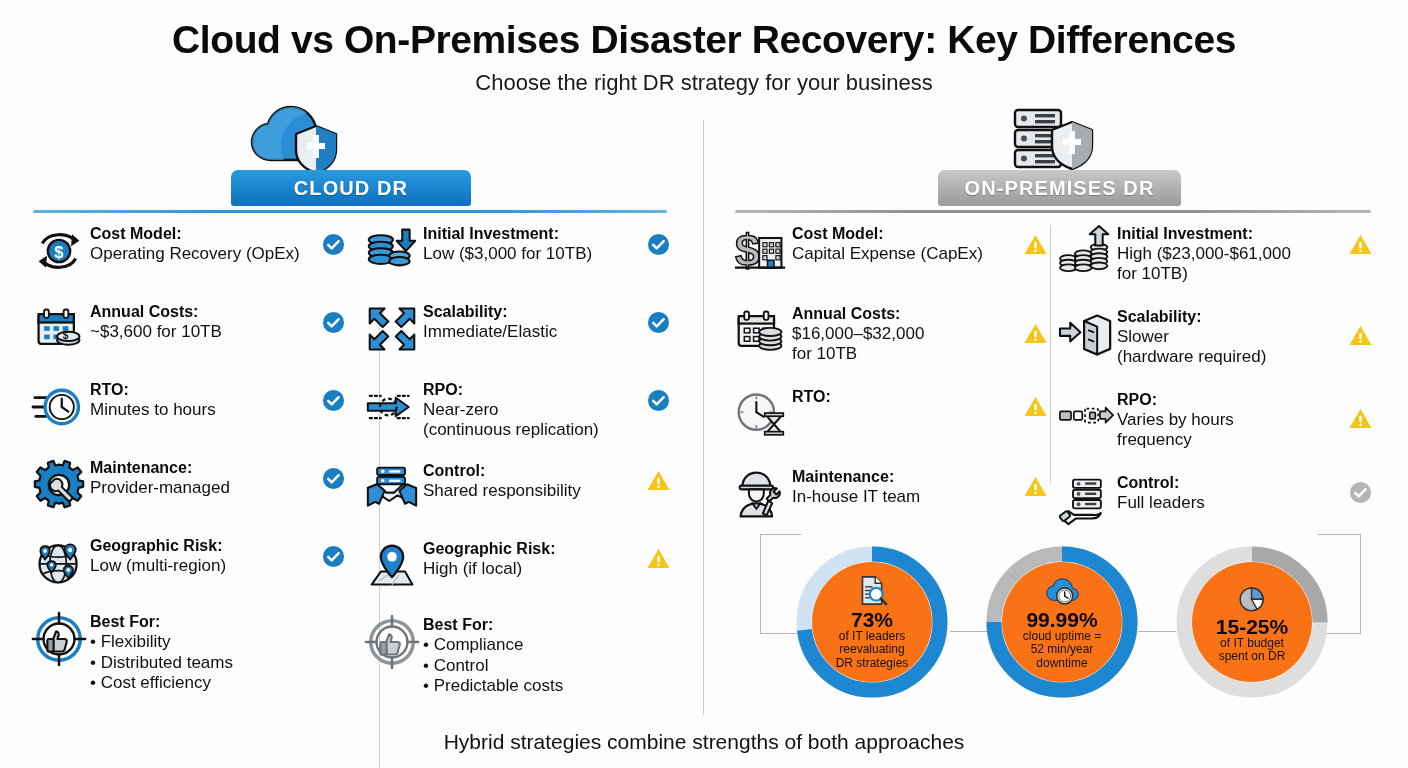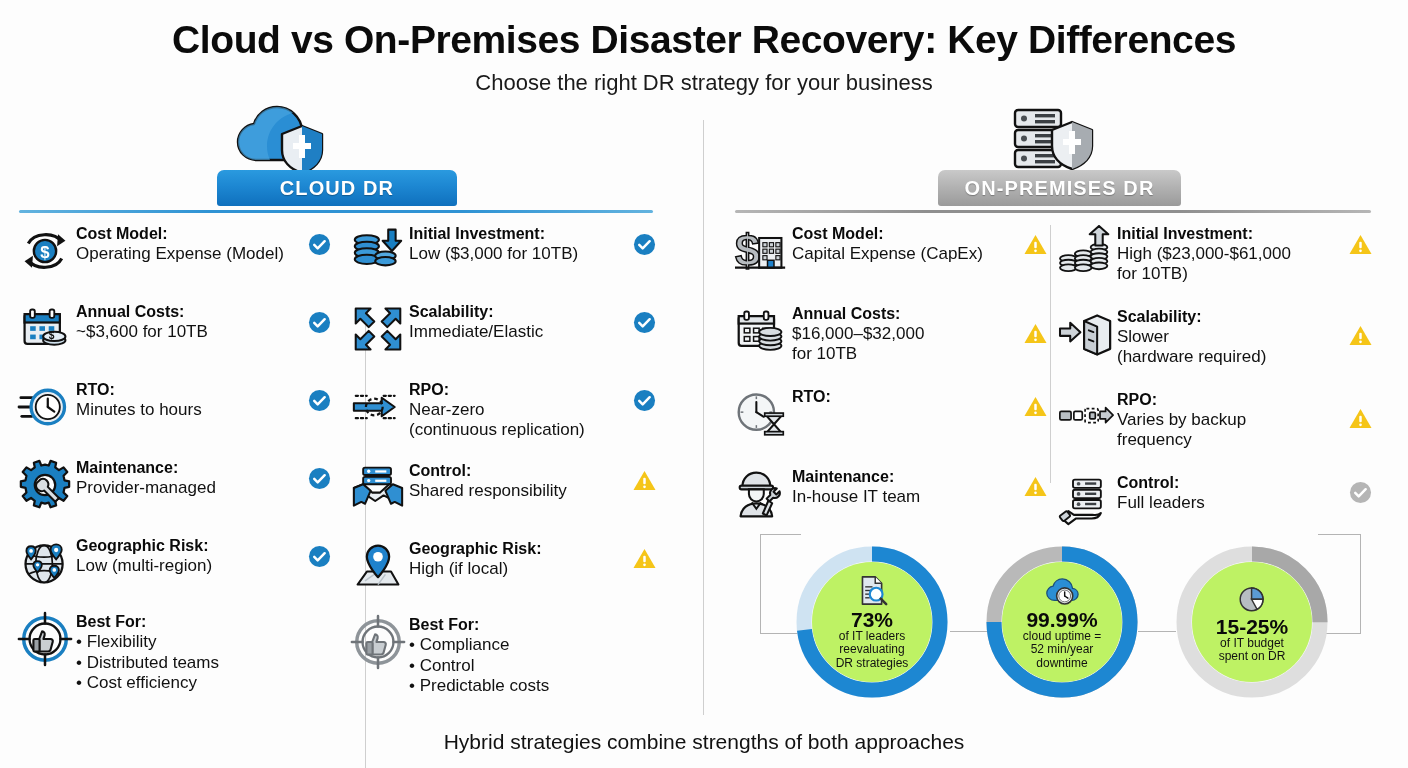--- a/index.html
+++ b/index.html
@@ -18,21 +18,21 @@
     position:absolute;left:0;top:18px;width:1408px;text-align:center;
     font-size:39px;font-weight:bold;letter-spacing:-0.4px;color:#0b0b0b;
   }
   .subtitle{
     position:absolute;left:0;top:70px;width:1408px;text-align:center;
     font-size:22px;color:#1a1a1a;
   }
 
   
   .panel{position:absolute;top:100px;height:620px;}
-  .panel-left{left:14px;width:645px;}
+  .panel-left{left:28px;width:645px;}
   .panel-right{left:730px;width:648px;}
 
   .panel-emblem{
     position:absolute;top:2px;width:120px;height:70px;left:50%;
     transform:translateX(-50%);
   }
   .panel-left .panel-emblem{margin-left:-54px;}
   .panel-right .panel-emblem{margin-left:-1px;}
 
   .badge{
@@ -74,21 +74,21 @@
   .bullets div{white-space:nowrap;}
 
   .mark svg{display:block;}
 
   
   .stats{position:absolute;left:790px;top:540px;width:560px;height:180px;}
   .bracket{position:absolute;border:1px solid #b4b4b4;}
   .donut{position:absolute;top:0;width:164px;height:164px;}
   .donut .core{
     position:absolute;left:22px;top:22px;width:120px;height:120px;border-radius:50%;
-    background:#bef264;display:flex;flex-direction:column;align-items:center;justify-content:center;
+    background:#f97316;display:flex;flex-direction:column;align-items:center;justify-content:center;
     text-align:center;
   }
   .donut .big{font-size:21px;font-weight:bold;color:#0a0a0a;line-height:1.0;margin-top:2px;}
   .donut .cap{font-size:12px;line-height:1.12;color:#111;margin-top:0;}
   .donut .gicon{height:32px;display:flex;align-items:flex-end;justify-content:center;margin-bottom:1px;}
 
   .footer{
     position:absolute;left:0;top:730px;width:1408px;text-align:center;
     font-size:21px;color:#111;
   }
@@ -128,21 +128,21 @@
             <path d="M12 20a20 15 0 0 1 36-2" fill="none" stroke="#111" stroke-width="3.4"></path>
             <path d="M44 10l8 7-9 6z" fill="#111"></path>
             <path d="M48 36a20 15 0 0 1-36 2" fill="none" stroke="#111" stroke-width="3.4"></path>
             <path d="M16 46l-8-7 9-6z" fill="#111"></path>
             <circle cx="30" cy="28" r="12" fill="#1a7fc1" stroke="#111" stroke-width="2.6"></circle>
             <text x="30" y="35" font-size="18" font-weight="bold" fill="#fff" text-anchor="middle" font-family="Liberation Sans, sans-serif">$</text>
           </svg>
         </div>
         <div class="txt">
           <div class="lbl">Cost Model:</div>
-          <div class="val">Operating Expense (Model)</div>
+          <div class="val">Operating Recovery (OpEx)</div>
         </div>
         <div class="mark">
           <svg viewBox="0 0 24 24" width="23" height="23">
               <circle cx="12" cy="12" r="11" fill="#1a7fc1"></circle>
               <path d="M6.5 12.4l3.6 3.6 7.3-7.4" fill="none" stroke="#fff" stroke-width="2.6" stroke-linecap="round" stroke-linejoin="round"></path>
             </svg>
         </div>
       </div>
 
       <div class="row" style="margin-bottom:20px;">
@@ -666,21 +666,21 @@
           <svg viewBox="0 0 60 40" width="56" height="38">
             <rect x="2" y="14" width="12" height="9" rx="1.5" fill="#b9bfc4" stroke="#111" stroke-width="1.8"></rect>
             <rect x="17" y="14" width="9" height="9" rx="1.5" fill="#fff" stroke="#111" stroke-width="1.8"></rect>
             <rect x="29" y="11" width="14" height="15" rx="1.5" fill="none" stroke="#111" stroke-width="1.8" stroke-dasharray="3 2.6"></rect>
             <rect x="34" y="15" width="6" height="7" rx="1.2" fill="#b9bfc4" stroke="#111" stroke-width="1.8"></rect>
             <path d="M45 14h6v-4l8 8-8 8v-4h-6z" fill="#c6ccd1" stroke="#111" stroke-width="1.8" stroke-linejoin="round"></path>
           </svg>
         </div>
         <div class="txt">
           <div class="lbl">RPO:</div>
-          <div class="val" style="white-space:pre-line;">Varies by backup
+          <div class="val" style="white-space:pre-line;">Varies by hours
 frequency</div>
         </div>
         <div class="mark" style="margin-top:18px;">
           <svg viewBox="0 0 26 24" width="25" height="23">
               <path d="M13 2l11.5 20H1.5z" fill="#f5c518"></path>
               <rect x="11.7" y="9" width="2.6" height="7" rx="1.2" fill="#fff"></rect>
               <circle cx="13" cy="18.6" r="1.4" fill="#fff"></circle>
             </svg>
         </div>
       </div>

